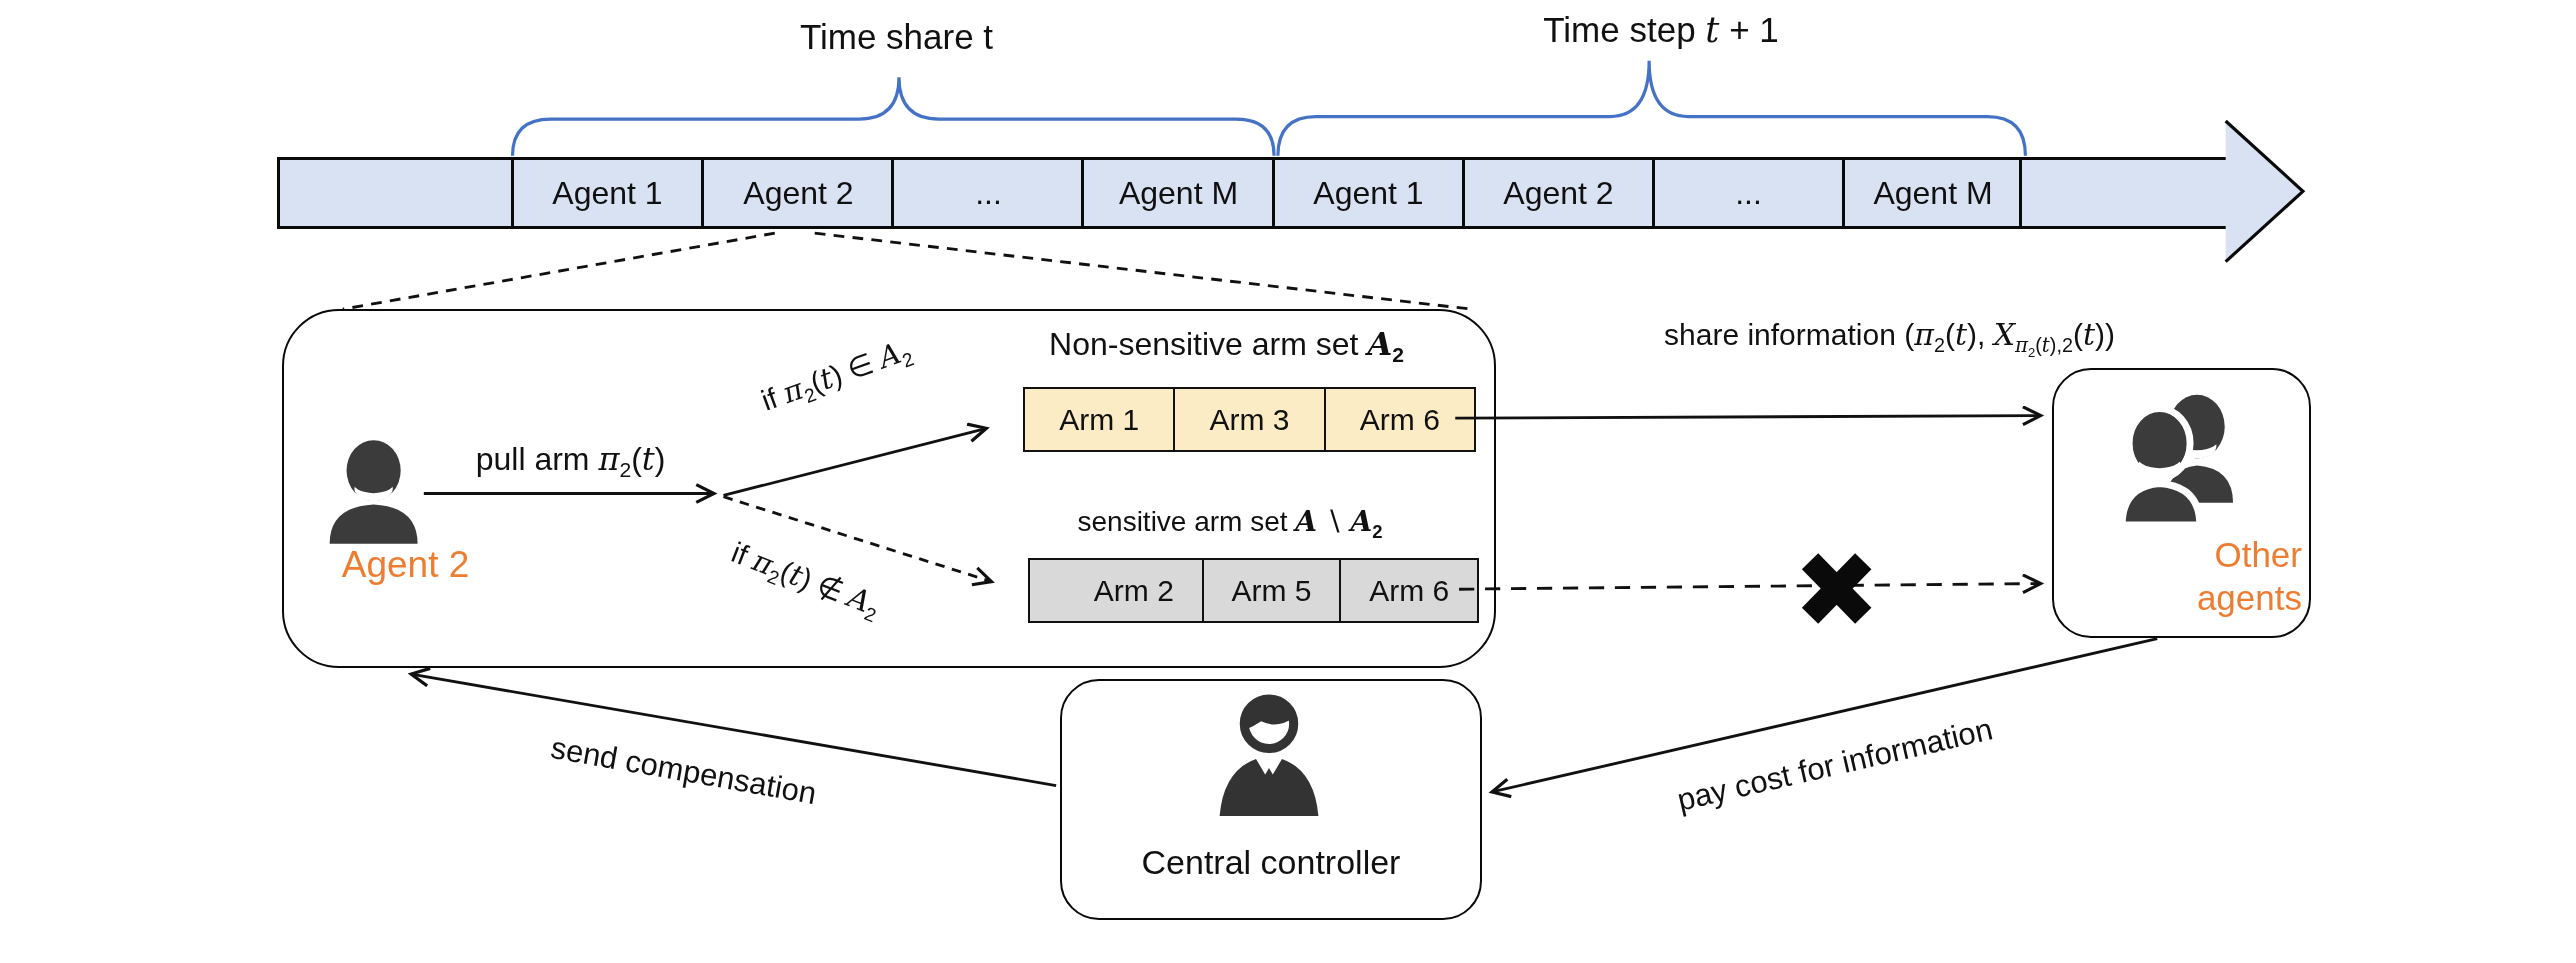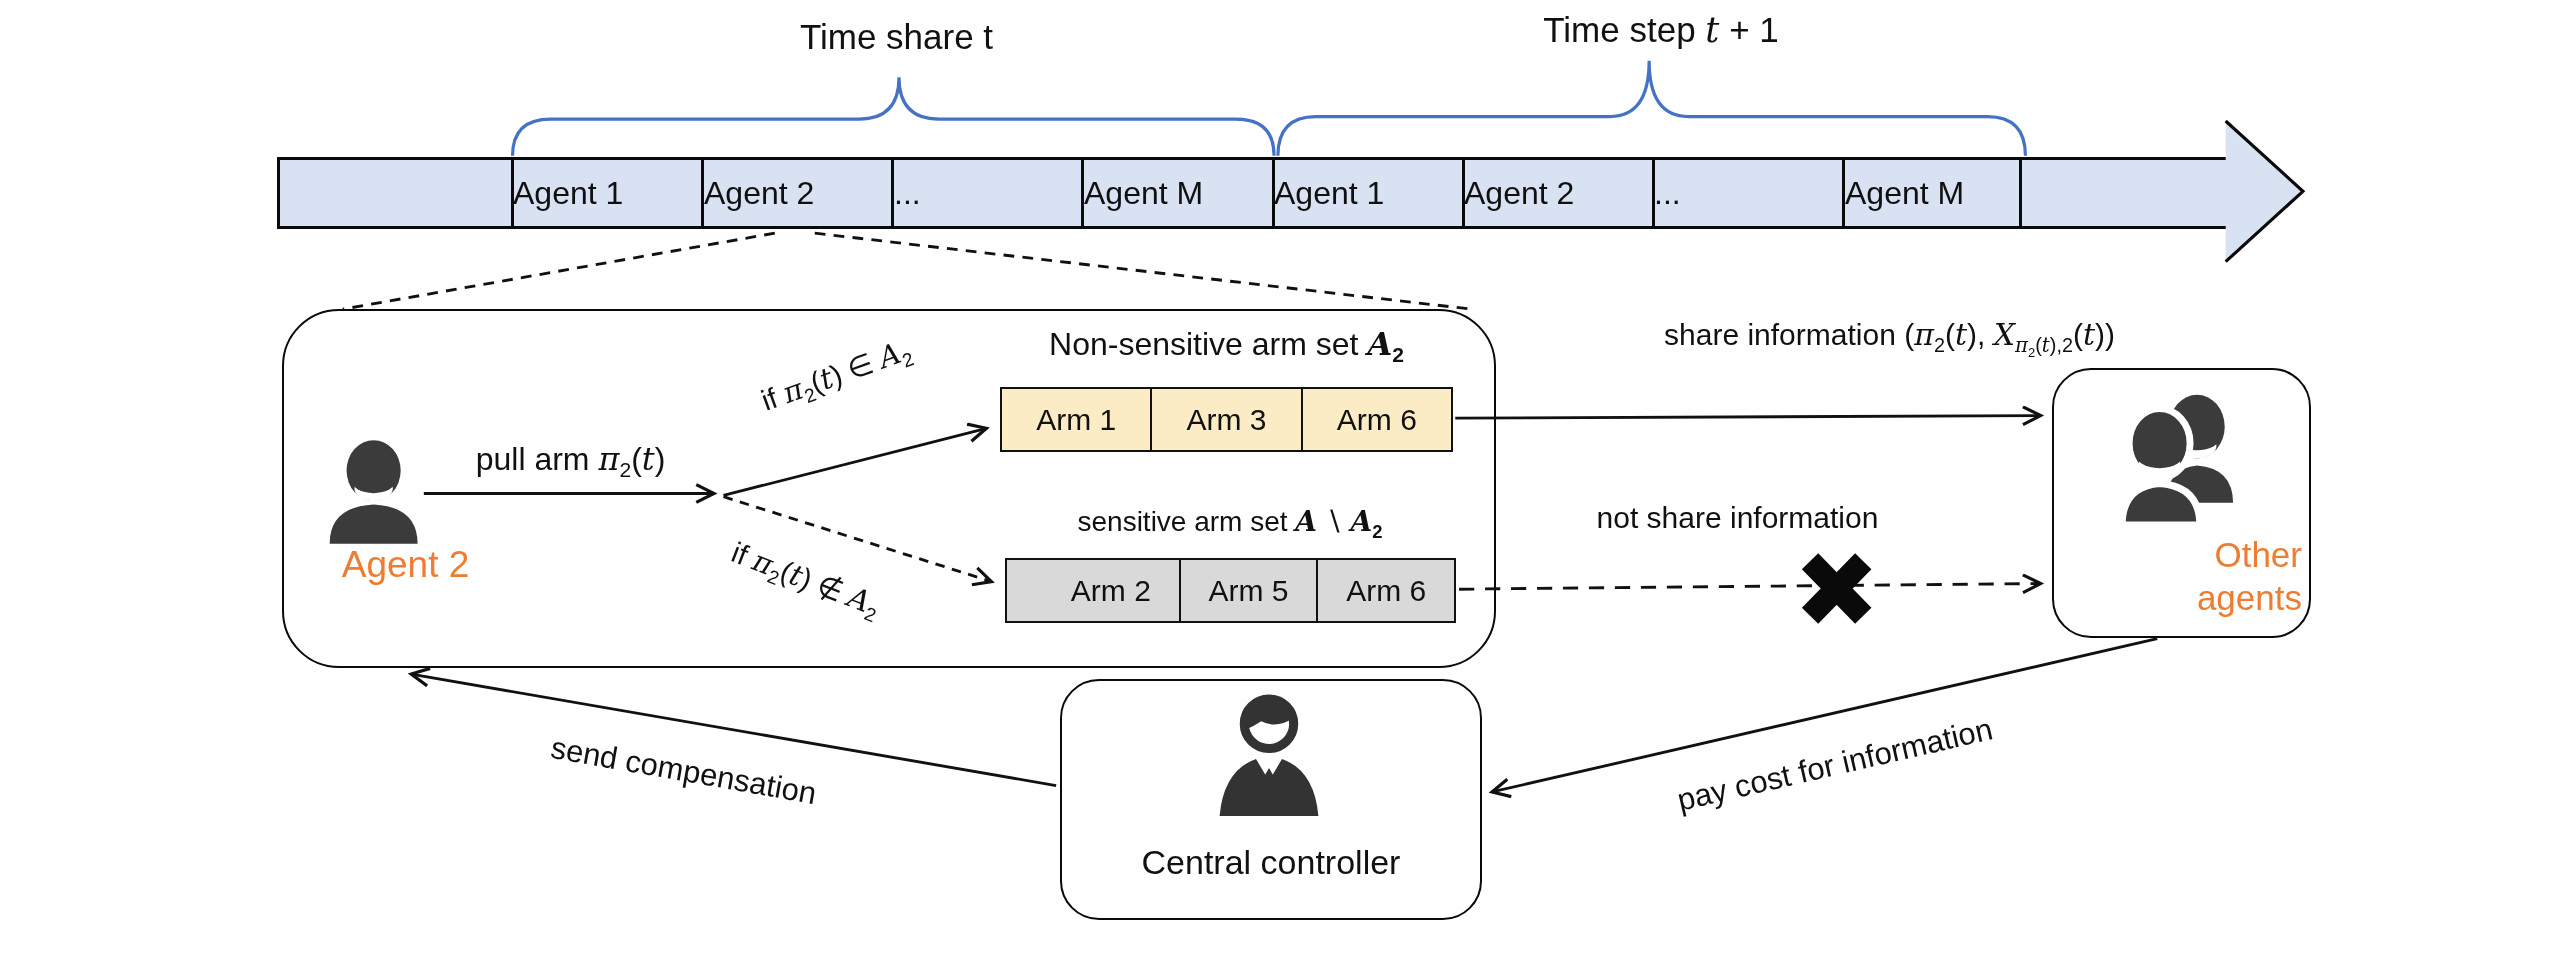--- a/index.html
+++ b/index.html
@@ -12,35 +12,35 @@
   .lbl sub{font-size:66%;line-height:0;}
   .center{text-align:center;}
   .bold{font-weight:normal;}
   .orange{color:#ED7D31;}
 
   
   .band{
     position:absolute;left:277px;top:157px;width:1952px;height:72px;
     background:#D9E2F3;border:3.2px solid #0a0a0a;border-right:none;box-sizing:border-box;
   }
-  .tcell{position:absolute;top:157px;height:72px;line-height:72px;text-align:left;font-size:32px;color:#101010;}
+  .tcell{position:absolute;top:157px;height:72px;line-height:72px;text-align:center;font-size:32px;color:#101010;}
   .tdiv{position:absolute;top:158px;height:69px;width:3.2px;background:#0a0a0a;}
 
   
   .bigbox{
     position:absolute;left:282px;top:309px;width:1214px;height:359px;box-sizing:border-box;
     border:2.5px solid #0a0a0a;border-radius:57px;background:#ffffff;
   }
   
   .entitybox{
     position:absolute;box-sizing:border-box;border:2.5px solid #0a0a0a;border-radius:39px;background:#ffffff;
   }
 
   
-  .armrow{position:absolute;display:flex;box-sizing:border-box;border:2.5px solid #111;}
+  .armrow{position:absolute;display:flex;box-sizing:border-box;border:2.5px solid #111;margin-left:23px;}
   .armrow .arm{flex:1;display:flex;align-items:center;justify-content:center;font-size:30px;border-left:2.5px solid #111;}
   .armrow .arm:first-child{border-left:none;}
   .row-yellow{background:#FBECC6;}
   .row-gray{background:#D9D9D9;padding-left:36px;}
 
   svg.overlay{position:absolute;left:0;top:0;z-index:6;pointer-events:none;}
   .icon{position:absolute;}
 </style>
 </head>
 <body>
@@ -95,21 +95,20 @@
   </div>
 
   <div class="lbl center bold" style="left:970px;top:505px;width:520px;font-size:28px;">sensitive arm set <i><b>A</b></i> ∖ <i><b>A</b></i><sub><b>2</b></sub></div>
   <div class="armrow row-gray" style="left:1005px;top:558px;width:451px;height:65px;">
     <div class="arm">Arm 2</div>
     <div class="arm">Arm 5</div>
     <div class="arm">Arm 6</div>
   </div>
 
   <div class="lbl center" style="left:1490px;top:317px;width:799px;font-size:30px;">share information (<i>π</i><sub>2</sub>(<i>t</i>), <i>X</i><sub><i>π</i><sub>2</sub>(<i>t</i>),2</sub>(<i>t</i>))</div>
-  <div class="lbl center" style="left:1544px;top:501px;width:387px;font-size:30px;">not share information</div>
   <div class="lbl center" style="left:1607px;top:747px;width:456px;font-size:31px;transform:rotate(-13deg);">pay cost for information</div>
   <div class="lbl center" style="left:487px;top:753px;width:393px;font-size:31px;transform:rotate(10deg);">send compensation</div>
 
   <div class="entitybox" style="left:2052px;top:368px;width:259px;height:270px;"></div>
   <svg class="icon" style="left:2106px;top:392px;" width="146" height="133" viewBox="0 0 100 96">
     <ellipse cx="63" cy="25" rx="20" ry="23" fill="#3b3b3b"></ellipse>
     <ellipse cx="63" cy="39" rx="14" ry="9" fill="#ffffff"></ellipse>
     <ellipse cx="63" cy="32" rx="17" ry="10" fill="#3b3b3b"></ellipse>
     <path d="M41 80 Q41 55 63 53 Q89 55 89 80 Z" fill="#3b3b3b"></path>
     <ellipse cx="36" cy="37" rx="22" ry="25" fill="#3b3b3b" stroke="#ffffff" stroke-width="5"></ellipse>

